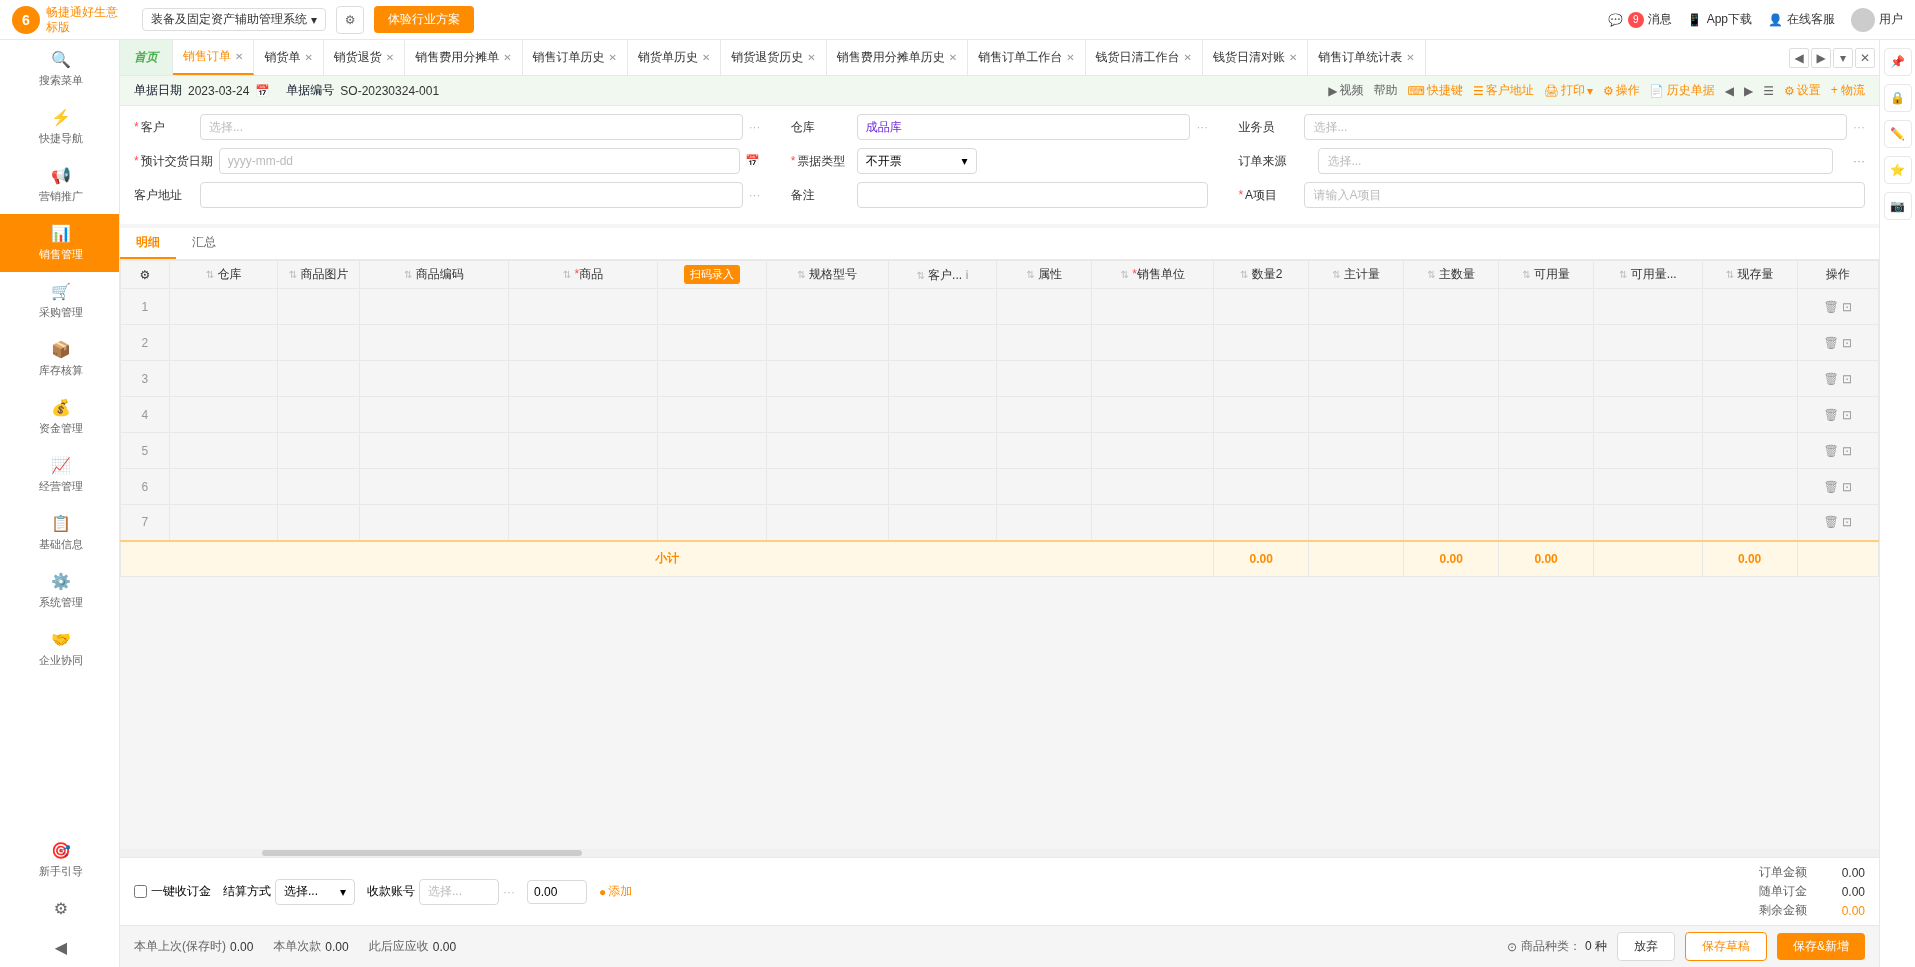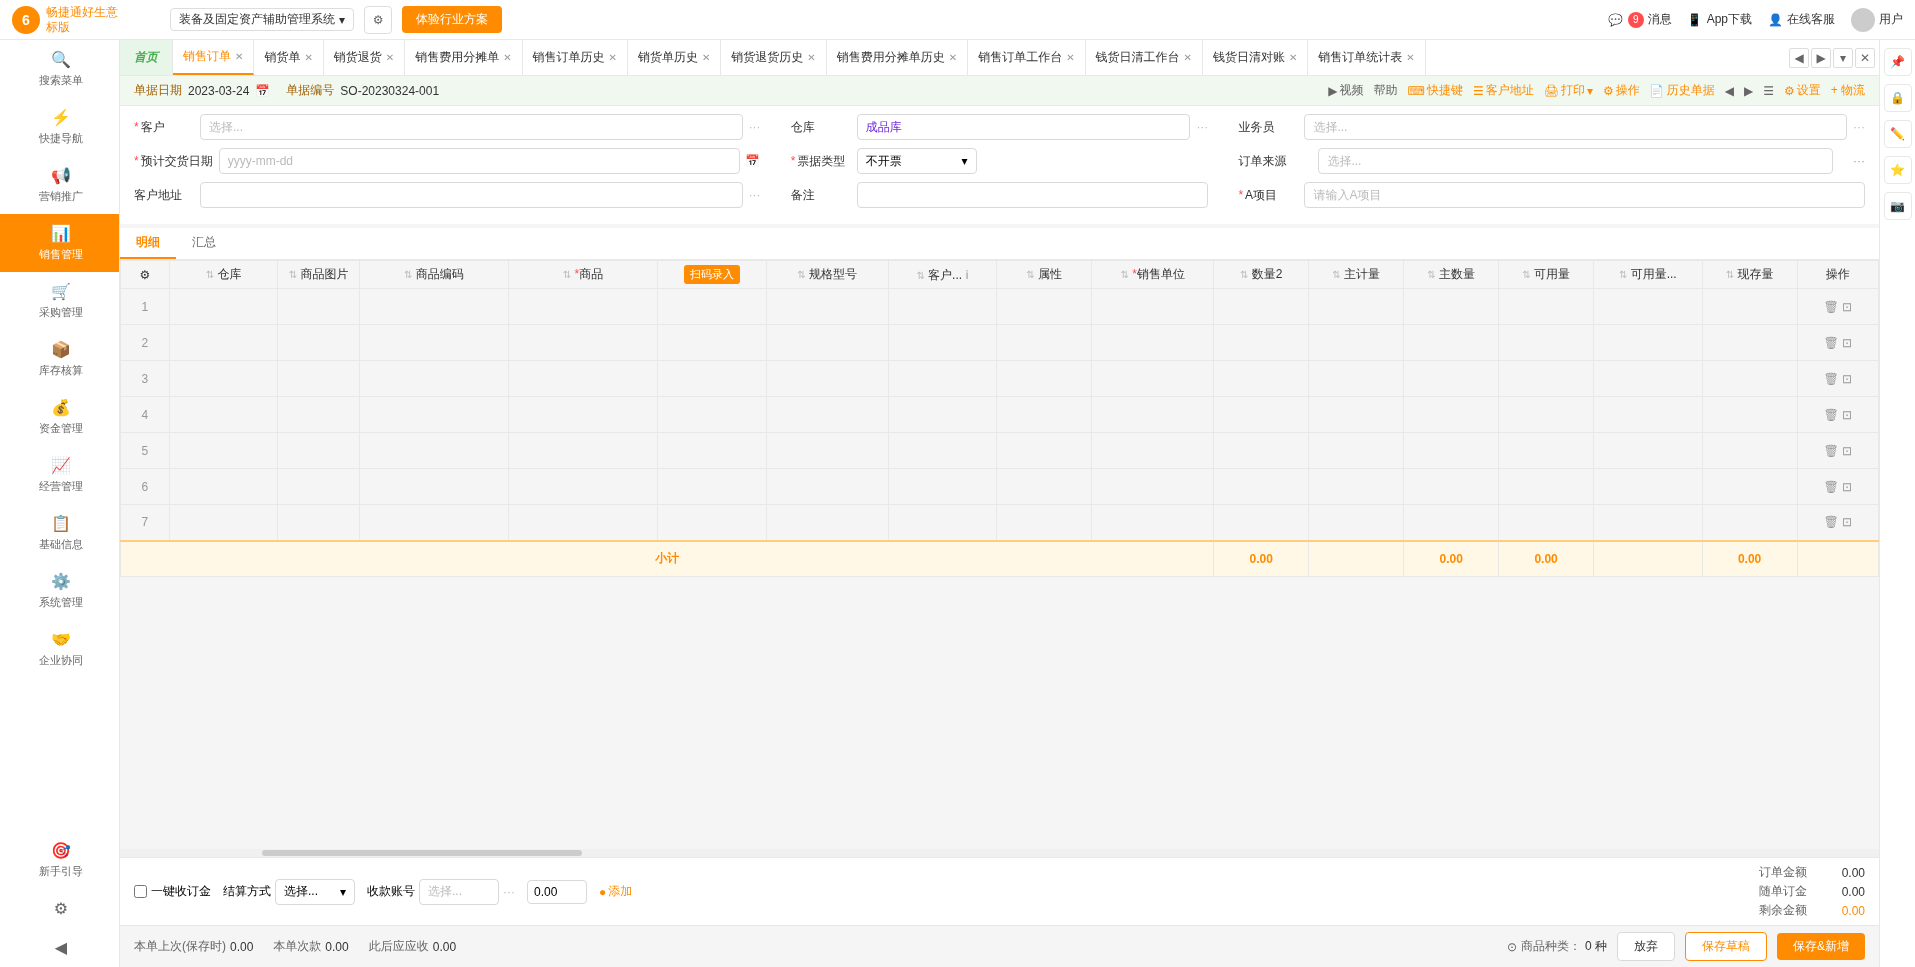--- a/index.html
+++ b/index.html
@@ -6,21 +6,21 @@
     body { display: flex; flex-direction: column; height: 967px; width: 1915px; overflow: hidden; background: #f5f5f5; }
 
     
     .top-header {
       display: flex; align-items: center; height: 40px; background: #fff;
       border-bottom: 1px solid #e8e8e8; padding: 0 12px; gap: 10px; flex-shrink: 0;
     }
     .logo-area { display: flex; align-items: center; gap: 6px; width: 120px; }
     .logo-icon { width: 28px; height: 28px; background: #ff8c00; border-radius: 50%; display: flex; align-items: center; justify-content: center; color: white; font-weight: bold; font-size: 14px; }
     .logo-text { font-size: 11px; color: #ff8c00; line-height: 1.2; }
-    .system-selector { display: flex; align-items: center; gap: 4px; border: 1px solid #ddd; border-radius: 4px; padding: 2px 8px; cursor: pointer; color: #333; font-size: 12px; margin-left: 28px; }
+    .system-selector { display: flex; align-items: center; gap: 4px; border: 1px solid #ddd; border-radius: 4px; padding: 2px 8px; cursor: pointer; color: #333; font-size: 12px; }
     .settings-btn { width: 28px; height: 28px; border: 1px solid #ddd; border-radius: 4px; display: flex; align-items: center; justify-content: center; cursor: pointer; color: #666; }
     .orange-btn { background: #ff8c00; color: white; border: none; border-radius: 4px; padding: 5px 14px; cursor: pointer; font-size: 12px; }
     .top-right { margin-left: auto; display: flex; align-items: center; gap: 16px; }
     .top-right-item { display: flex; align-items: center; gap: 4px; color: #333; cursor: pointer; }
     .badge { background: #ff4d4f; color: white; border-radius: 50%; width: 16px; height: 16px; display: flex; align-items: center; justify-content: center; font-size: 10px; }
     .user-avatar { width: 24px; height: 24px; background: #ccc; border-radius: 50%; }
 
     
     .main-layout { display: flex; flex: 1; overflow: hidden; }
 
@@ -40,21 +40,21 @@
     .tab-home { padding: 0 14px; height: 100%; display: flex; align-items: center; background: #e8f5e9; color: #4caf50; font-weight: bold; border-right: 1px solid #e8e8e8; cursor: pointer; font-style: italic; }
     .tab-item { padding: 0 10px; height: 100%; display: flex; align-items: center; gap: 4px; border-right: 1px solid #e8e8e8; cursor: pointer; color: #333; white-space: nowrap; flex-shrink: 0; }
     .tab-item.active { border-bottom: 2px solid #ff8c00; color: #ff8c00; }
     .tab-close { color: #999; font-size: 10px; cursor: pointer; }
     .tab-nav { display: flex; align-items: center; gap: 2px; margin-left: auto; padding: 0 4px; }
     .tab-nav-btn { width: 20px; height: 20px; display: flex; align-items: center; justify-content: center; cursor: pointer; color: #666; border: 1px solid #ddd; border-radius: 2px; }
 
     
     .form-header { background: #f0f8f0; border-bottom: 1px solid #e8e8e8; padding: 6px 14px; display: flex; align-items: center; gap: 16px; flex-shrink: 0; }
     .form-header-field { display: flex; align-items: center; gap: 6px; }
-    .form-header-label { color: #a16207; white-space: nowrap; }
+    .form-header-label { color: #0f172a; white-space: nowrap; }
     .form-header-value { color: #333; }
     .form-header-actions { margin-left: auto; display: flex; align-items: center; gap: 10px; }
     .action-link { color: #666; cursor: pointer; display: flex; align-items: center; gap: 2px; }
     .action-link.orange { color: #ff8c00; }
 
     
     .form-body { background: #fff; padding: 8px 14px; flex-shrink: 0; }
     .form-row { display: flex; align-items: center; gap: 0; margin-bottom: 8px; }
     .form-field { display: flex; align-items: center; flex: 1; gap: 6px; }
     .form-field-label { color: #333; white-space: nowrap; min-width: 60px; }

